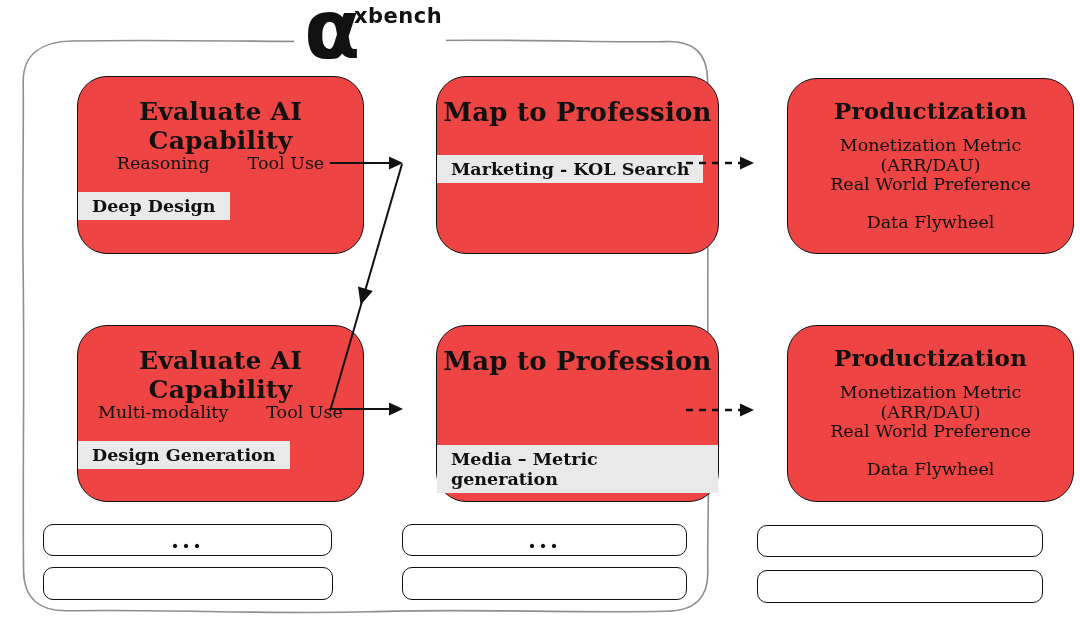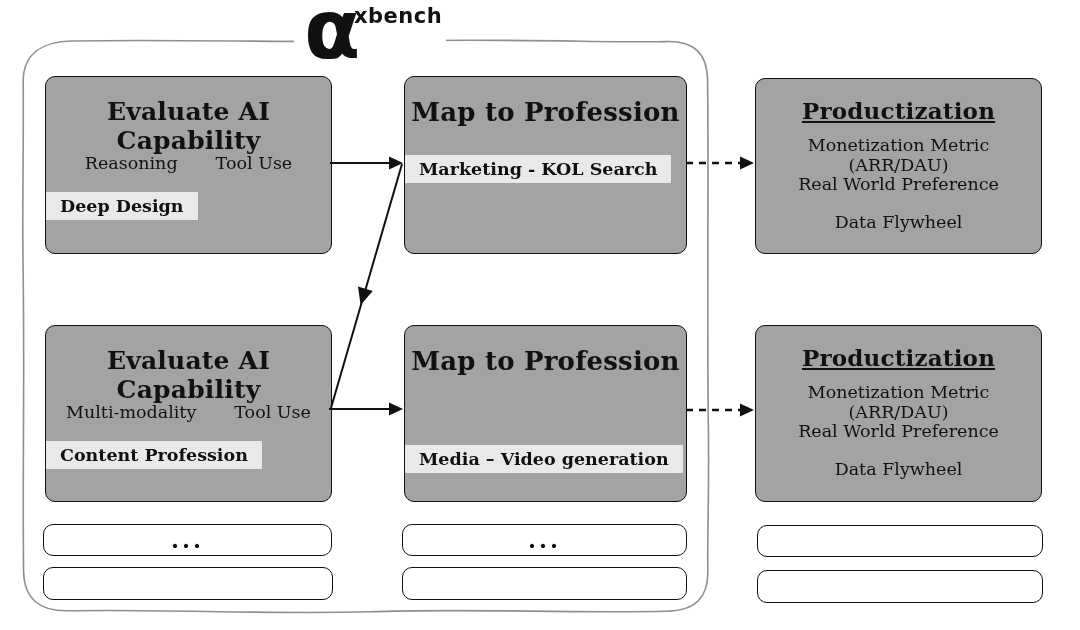--- a/index.html
+++ b/index.html
@@ -2,25 +2,25 @@
 <html><head>
 <meta charset="utf-8">
 <style>
   html,body{margin:0;padding:0;background:#fff;}
   .canvas{
     position:relative;width:1080px;height:630px;background:#fff;
     font-family:"DejaVu Serif","Liberation Serif",serif;color:#111;overflow:hidden;
   }
   svg.layer{position:absolute;left:0;top:0;pointer-events:none;}
   
-  .box{position:absolute;border:1.8px solid #111;border-radius:10px;background:#a3a3a3;z-index:1;}
+  .box{position:absolute;border:1.8px solid #111;border-radius:30px;background:#ef4444;z-index:1;margin-left:32px;}
   .box .title{position:absolute;left:0;right:0;text-align:center;font-weight:bold;letter-spacing:.2px;}
   .title-a,.title-b{top:20px;font-size:25px;}
   .title-b{font-size:26px;}
-  .title-c{top:18px;font-size:23px;text-decoration:underline;}
+  .title-c{top:18px;font-size:23px;}
   .skills{position:absolute;left:0;right:0;top:76px;display:flex;justify-content:center;gap:38px;font-size:17.5px;}
   .hl-row{position:absolute;left:0;right:0;text-align:left;}
   .hl{display:inline-block;font-weight:bold;font-size:17.5px;padding:4px 14px;background:#e9e9e9;}
   .bench-row{top:115px;}
   .map-row-1{top:78px;}
   .map-row-2{top:119px;}
   .metric{position:absolute;left:0;right:0;text-align:center;font-size:17.5px;line-height:20px;}
   .metric-1{top:56px;}
   .metric-2{top:95px;}
   .metric-3{top:133px;}
@@ -81,28 +81,28 @@
     <div class="metric metric-3">Data Flywheel</div>
   </div>
 
   <div class="box" style="left:45px;top:325px;width:285px;height:175px;">
     <div class="title title-a">Evaluate AI Capability</div>
     <div class="skills" style="">
       <span>Multi-modality</span>
       <span>Tool Use</span>
     </div>
     <div class="hl-row bench-row">
-      <span class="hl">Content Profession</span>
+      <span class="hl">Design Generation</span>
     </div>
   </div>
 
   <div class="box" style="left:404px;top:325px;width:281px;height:175px;">
     <div class="title title-b">Map to Profession</div>
     <div class="hl-row map-row-2">
-      <span class="hl">Media – Video generation</span>
+      <span class="hl">Media – Metric generation</span>
     </div>
   </div>
 
   <div class="box" style="left:755px;top:325px;width:285px;height:175px;">
     <div class="title title-c">Productization</div>
     <div class="metric metric-1">Monetization Metric (ARR/DAU)</div>
     <div class="metric metric-2">Real World Preference</div>
     <div class="metric metric-3">Data Flywheel</div>
   </div>
 

